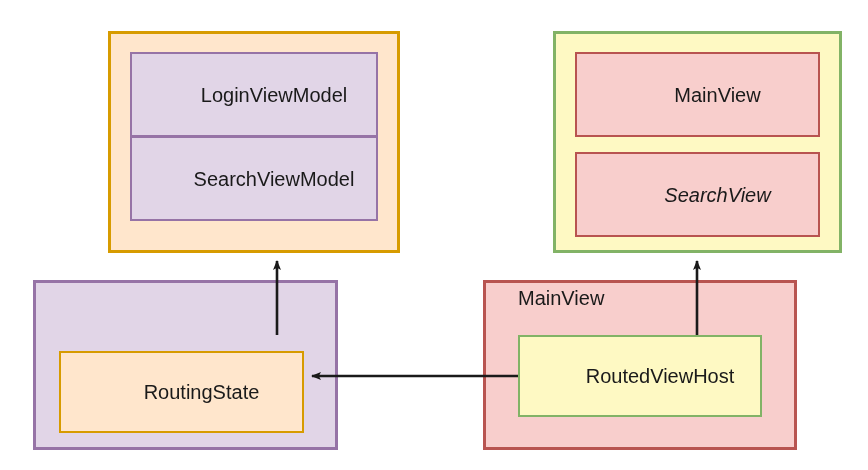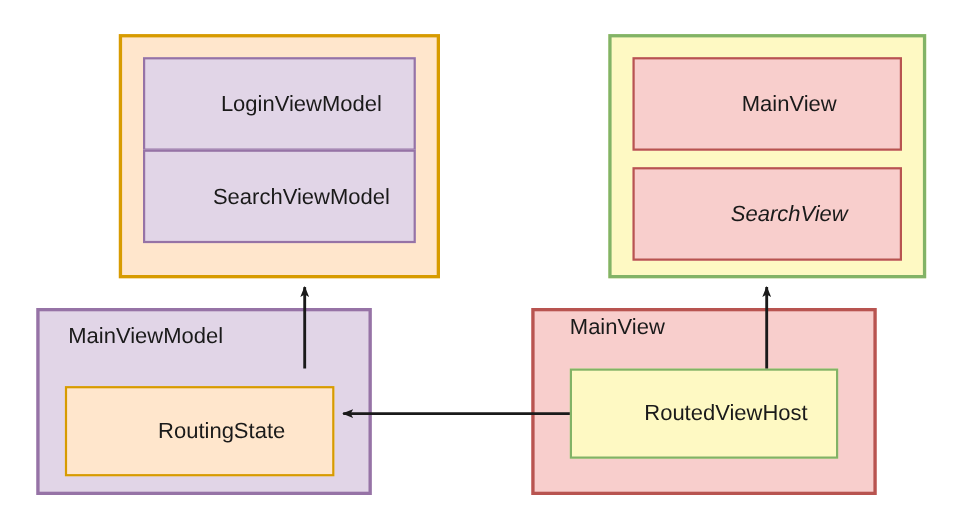--- a/index.html
+++ b/index.html
@@ -100,21 +100,20 @@
   <div id="node-loginview" class="node-box fill-red bd-red">
     <span class="node-label">MainView</span>
   </div>
 
   <div id="node-searchview" class="node-box fill-red bd-red">
     <span class="node-label">SearchView</span>
   </div>
 
   <div id="grp-mainviewmodel" class="group-box fill-purple bd-purple"></div>
 
-  <span id="title-mainviewmodel" class="group-title">MainViewModel</span>
 
   <div id="node-routingstate" class="node-box fill-orange bd-orange">
     <span class="node-label">RoutingState</span>
   </div>
 
   <div id="grp-mainview" class="group-box fill-red bd-red"></div>
 
   <span id="title-mainview" class="group-title">MainView</span>
 
   <div id="node-routedviewhost" class="node-box fill-green bd-green">

